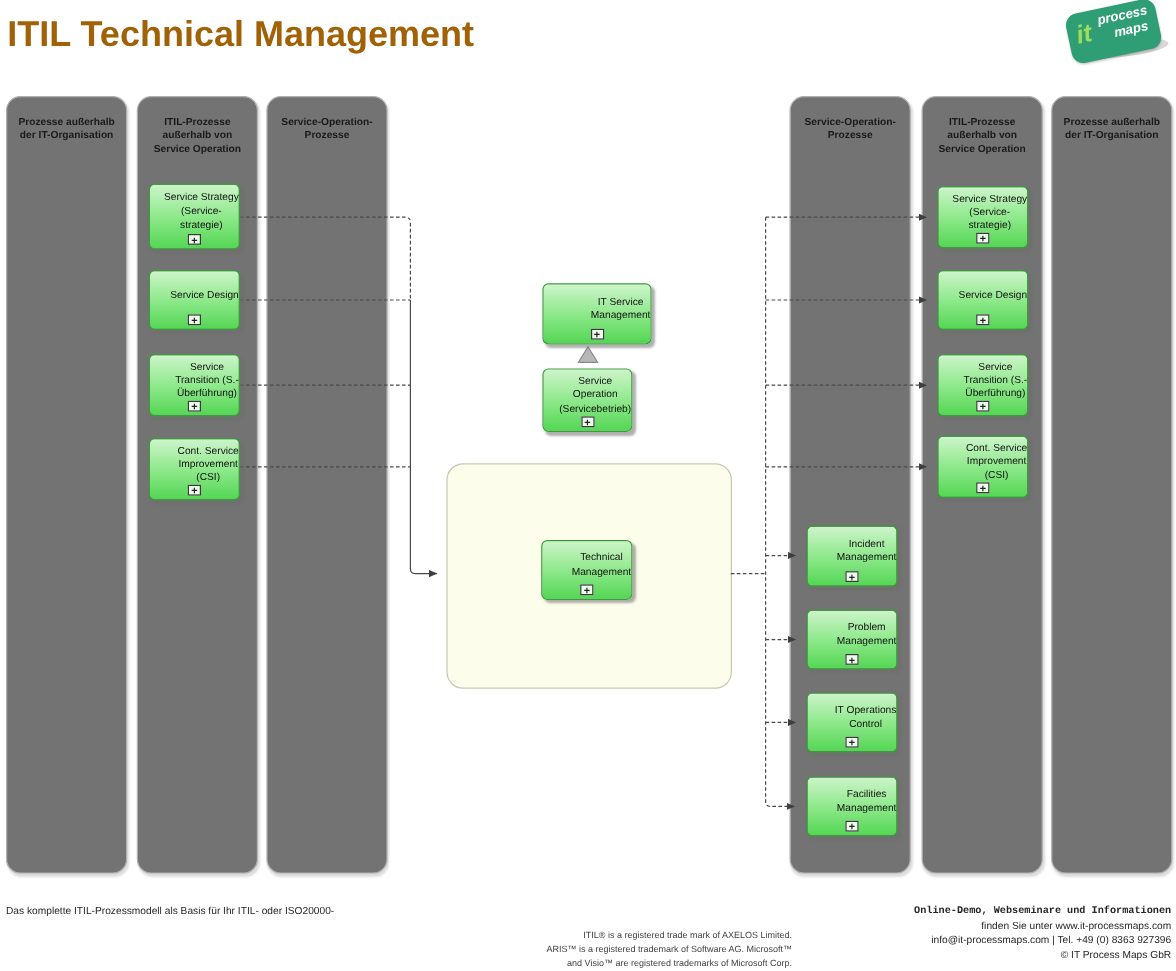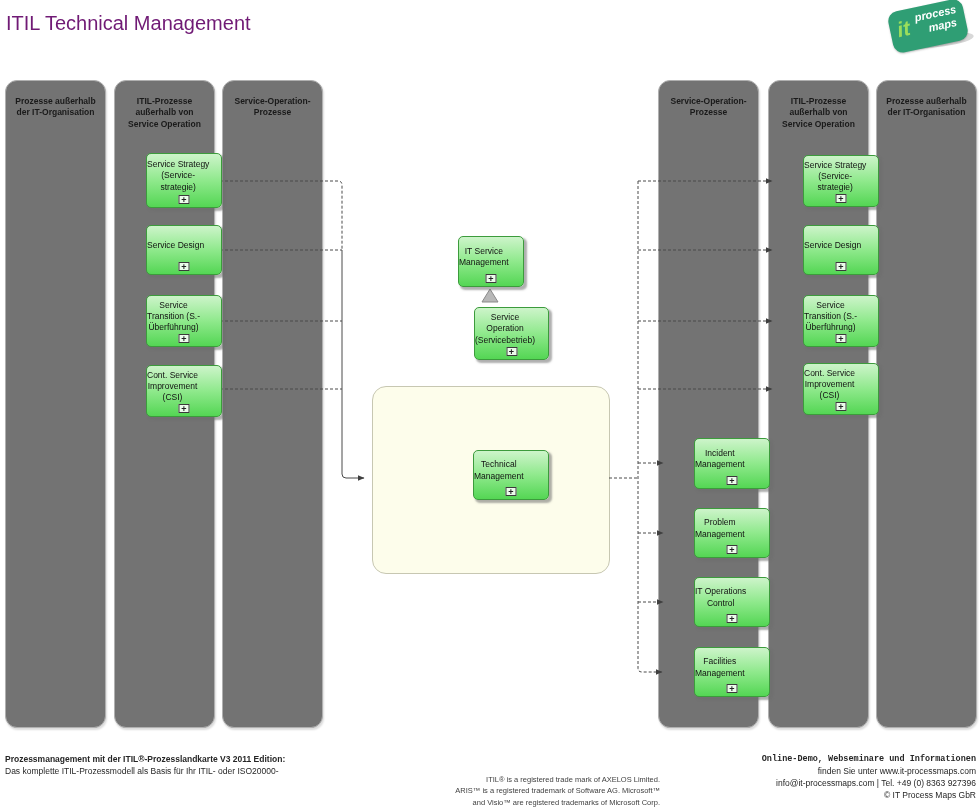--- a/index.html
+++ b/index.html
@@ -2,21 +2,21 @@
 <html><head>
 <meta charset="utf-8">
 <style>
   html,body{margin:0;padding:0;}
   body{
     width:980px;height:809px;position:relative;overflow:hidden;
     background:#ffffff;font-family:"Liberation Sans",sans-serif;color:#1a1a1a;
   }
   .page-title{
     position:absolute;left:6px;top:12px;
-    font-size:20px;font-weight:normal;color:#701a75;letter-spacing:0px;
+    font-size:30px;font-weight:bold;color:#a16207;letter-spacing:0px;
   }
   
   .logo-wrap{position:absolute;left:884px;top:2px;width:92px;height:52px;z-index:6;}
   .logo-shadow{
     position:absolute;left:16px;top:32px;width:74px;height:13px;
     background:#d8d8d8;border-radius:50% / 60%;transform:rotate(-7deg);z-index:1;
   }
   .logo-badge{
     position:absolute;left:6px;top:3px;width:76px;height:42px;z-index:2;
     background:#2f9e74;border-radius:10px;transform:rotate(-12deg);
@@ -50,23 +50,23 @@
   .container-box{
     position:absolute;left:372px;top:386px;width:236px;height:186px;
     background:#fdfdeb;border:1px solid #c7c7b2;border-radius:14px;z-index:1;
   }
   
   .gbox{
     position:absolute;z-index:3;
     border:1px solid #3c9b3c;border-radius:5px;
     background:linear-gradient(180deg,#cdf4ca 0%,#8fe98c 50%,#54d654 100%);
     box-shadow:2.5px 2.5px 2px rgba(110,110,110,0.55);
-    display:flex;align-items:center;justify-content:flex-start;
+    display:flex;align-items:center;justify-content:flex-end;
     font-size:8.5px;line-height:1.3;text-align:center;color:#111;
-    padding-bottom:9px;box-sizing:border-box;margin-left:22px;
+    padding-bottom:9px;box-sizing:border-box;
   }
   .gbox .lbl{white-space:pre-line;}
   .plus{
     position:absolute;bottom:3px;left:50%;transform:translateX(-50%);
     width:11px;height:9px;border:1px solid #3a3a3a;background:rgba(250,255,250,0.9);
     font-size:9px;font-weight:bold;line-height:8px;text-align:center;color:#222;
     box-sizing:border-box;
   }
   
   .footer-left{
@@ -172,21 +172,21 @@
 Überführung)</span>
   <span class="plus">+</span>
 </div>
 <div class="gbox" style="left:124px;top:365px;width:76px;height:52px;">
   <span class="lbl">Cont. Service
 Improvement
 (CSI)</span>
   <span class="plus">+</span>
 </div>
 
-<div class="gbox" style="left:436px;top:236px;width:66px;height:51px;">
+<div class="gbox" style="left:452px;top:236px;width:91px;height:51px;">
   <span class="lbl">IT Service
 Management</span>
   <span class="plus">+</span>
 </div>
 <div class="gbox" style="left:452px;top:307px;width:75px;height:53px;">
   <span class="lbl">Service
 Operation
 (Servicebetrieb)</span>
   <span class="plus">+</span>
 </div>
@@ -234,21 +234,20 @@
   <span class="plus">+</span>
 </div>
 <div class="gbox" style="left:781px;top:363px;width:76px;height:52px;">
   <span class="lbl">Cont. Service
 Improvement
 (CSI)</span>
   <span class="plus">+</span>
 </div>
 
 <div class="footer-left">
-  <div class="b">Prozessmanagement mit der ITIL®-Prozesslandkarte V3 2011 Edition:</div>
   <div>Das komplette ITIL-Prozessmodell als Basis für Ihr ITIL- oder ISO20000-</div>
 </div>
 
 <div class="footer-center">
   <div>ITIL® is a registered trade mark of AXELOS Limited.</div>
   <div>ARIS™ is a registered trademark of Software AG. Microsoft™</div>
   <div>and Visio™ are registered trademarks of Microsoft Corp.</div>
 </div>
 
 <div class="footer-right">

